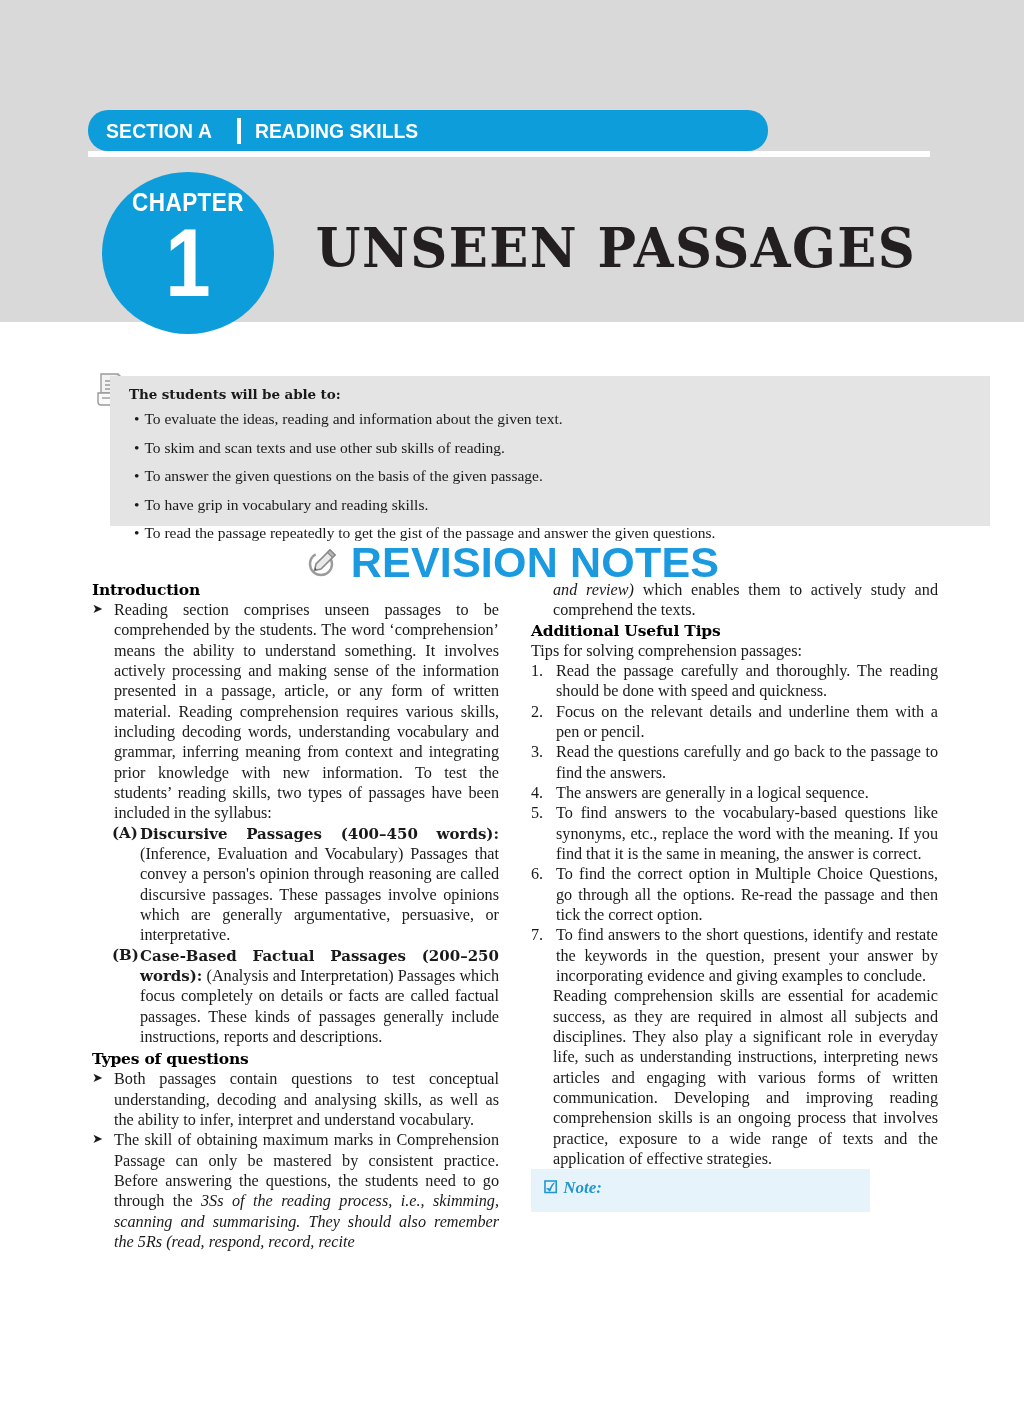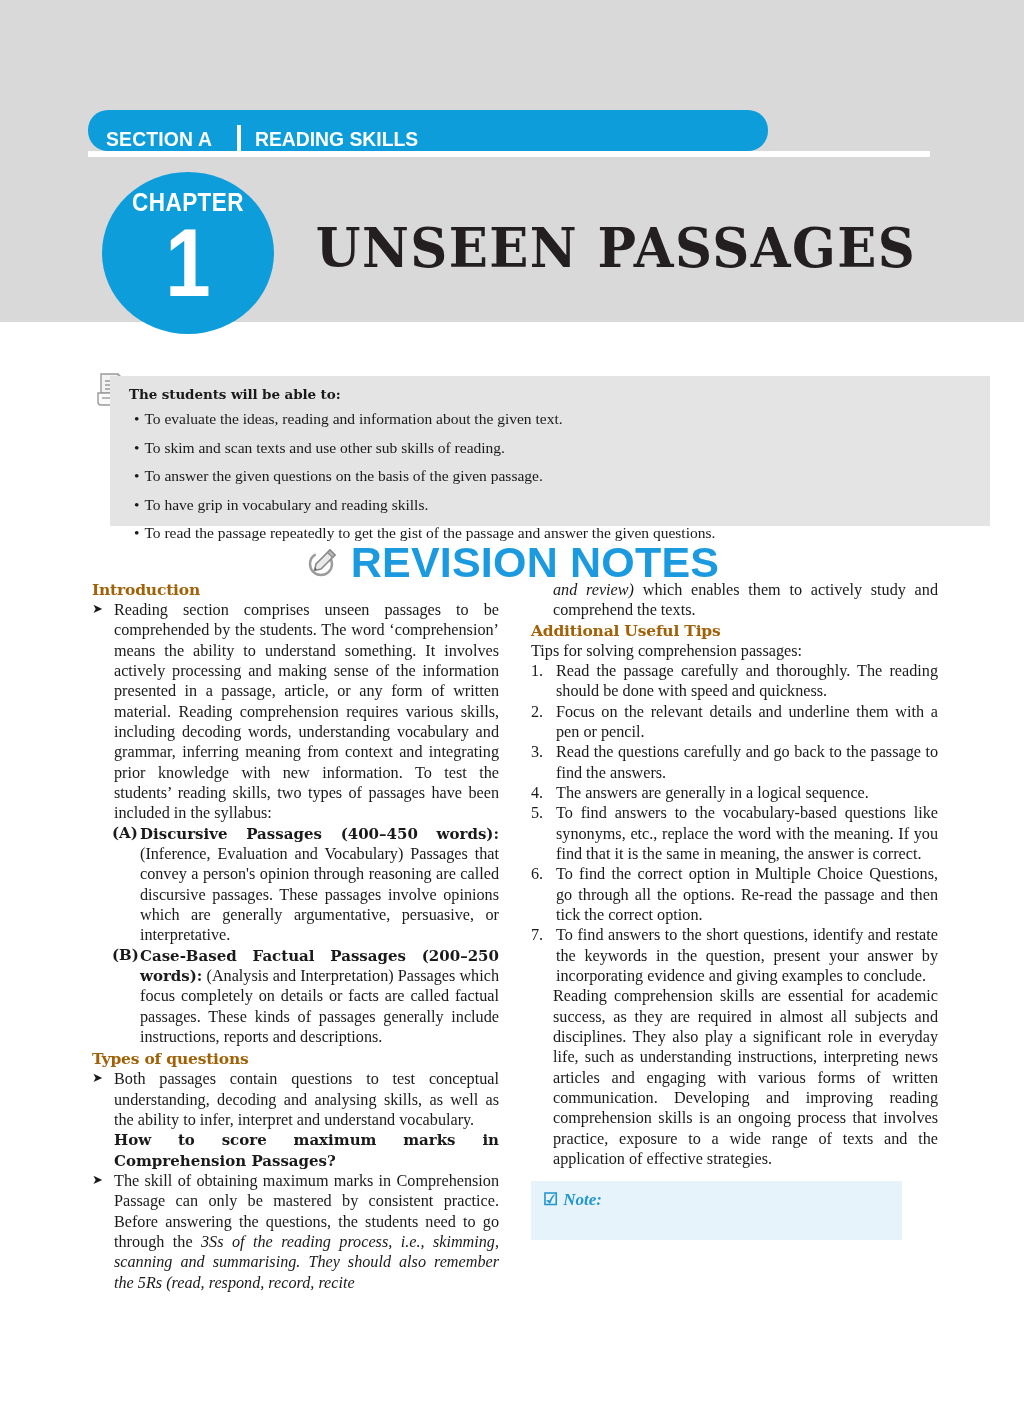--- a/index.html
+++ b/index.html
@@ -28,21 +28,21 @@
 
   
   .section-bar {
     position: absolute;
     left: 88px;
     top: 110px;
     width: 680px;
     height: 41px;
     background: #0d9ddb;
     display: flex;
-    align-items: flex-end;
+    align-items: center;
     padding-left: 18px;
     border-radius: 20px;
   }
   .section-a {
     color: #ffffff;
     font-family: "Liberation Sans", sans-serif;
     font-weight: bold;
     font-size: 21px;
     letter-spacing: 0.2px;
     font-stretch: condensed;
@@ -202,21 +202,21 @@
     width: 846px;
     display: flex;
     gap: 32px;
   }
   .col { width: 407px; }
 
   .h3 {
     font-family: "DejaVu Serif", serif;
     font-weight: bold;
     font-size: 15.5px;
-    color: #a16207;
+    color: #000000;
     margin: 0 0 1px 0;
     letter-spacing: -0.2px;
   }
   .h3.tight { margin-top: 2px; }
 
   p.body {
     font-family: "Liberation Serif", serif;
     font-size: 16.2px;
     line-height: 1.255;
     color: #1a1a1a;
@@ -271,24 +271,23 @@
   }
   b.strong {
     font-family: "DejaVu Serif", serif;
     font-weight: bold;
     font-size: 15px;
   }
   i.it { font-style: italic; }
 
   
   .note-box {
-    margin-top: 12px;
     background: #e6f3fb;
-    padding: 8px 12px 26px 12px;
-    width: 371px;
+    padding: 8px 12px 10px 12px;
+    width: 339px;
   }
   .note-head {
     font-family: "Liberation Serif", serif;
     font-style: italic;
     font-weight: bold;
     font-size: 17px;
     color: #2196cf;
     margin: 0 0 4px 0;
   }
   .note-head .chk { font-style: normal; margin-right: 5px; }
@@ -372,21 +371,20 @@
     </p>
 
     <p class="body alpha-item">
       <span class="alpha-label">(B)</span><b class="strong">Case-Based Factual Passages (200–250 words):</b><span> (Analysis and Interpretation) Passages which focus completely on details or facts are called factual passages. These kinds of passages generally include instructions, reports and descriptions.</span>
     </p>
 
     <div class="h3 tight">Types of questions</div>
 
     <p class="body arrow-item">Both passages contain questions to test conceptual understanding, decoding and analysing skills, as well as the ability to infer, interpret and understand vocabulary.</p>
 
-    <p class="body indent"><b class="strong">How to score maximum marks in Comprehension Passages?</b></p>
 
     <p class="body arrow-item"><span>The skill of obtaining maximum marks in Comprehension Passage can only be mastered by consistent practice. Before answering the questions, the students need to go through the </span><i class="it">3Ss of the reading process, i.e., skimming, scanning and summarising. They should also remember the 5Rs (read, respond, record, recite</i></p>
 
   </div>
 
   <div class="col">
 
     <p class="body indent"><i class="it">and review)</i><span> which enables them to actively study and comprehend the texts.</span></p>
 
     <div class="h3">Additional Useful Tips</div>

